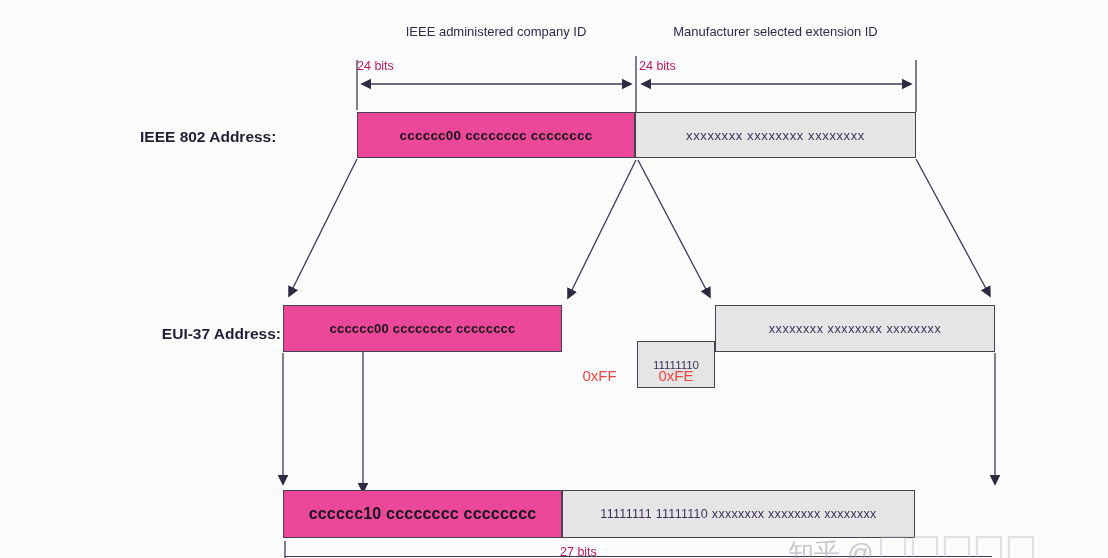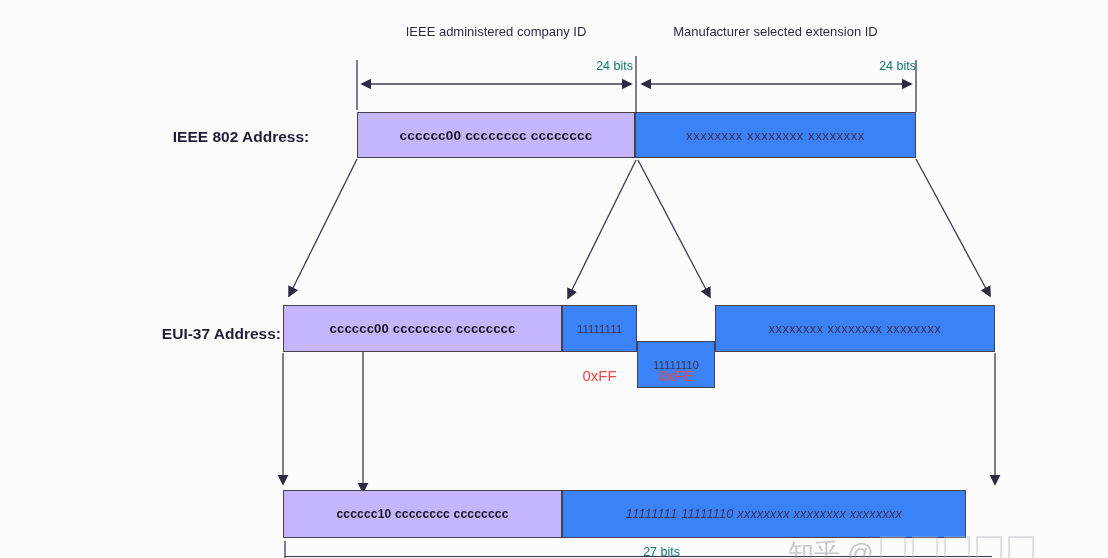--- a/index.html
+++ b/index.html
@@ -7,31 +7,31 @@
     position:relative;
     width:1108px;height:558px;
     background:#fcfcfd;
     overflow:hidden;
     font-family:"Liberation Sans", sans-serif;
     color:#2b263f;
   }
   svg.connectors{position:absolute;left:0;top:0;z-index:1;}
   .lbl{position:absolute;z-index:2;white-space:nowrap;}
   .hdr{font-size:13px;color:#2f2a47;text-align:center;}
-  .bitsdim{font-size:12.5px;color:#0f766e;text-align:right;}
+  .bitsdim{font-size:12.5px;color:#be185d;text-align:left;}
   .rowlabel{font-size:15.5px;font-weight:bold;color:#221e36;}
   .box{
     position:absolute;z-index:2;
     border:1.5px solid #45414f;
     display:flex;align-items:center;justify-content:center;
     box-sizing:border-box;
     white-space:nowrap;
   }
-  .gray{background:#c4b5fd;}
-  .white{background:#3b82f6;text-align:right;}
+  .gray{background:#ec4899;}
+  .white{background:#e5e5e5;text-align:right;}
   .bits-bold{font-weight:bold;font-size:13.5px;color:#17131f;letter-spacing:.2px;}
   .bits-x{font-size:13px;color:#3d3159;letter-spacing:.6px;}
   .bits-small{font-size:11.5px;color:#3d3159;}
   .hex{font-size:15px;color:#ef4444;text-align:center;}
   .watermark{
     position:absolute;z-index:3;left:788px;top:536px;
     font-size:26px;color:#9a9aa4;opacity:.55;
     display:flex;align-items:flex-start;gap:6px;
   }
   .wm-glyph{width:22px;height:20px;border:2px solid #b4b4bc;border-bottom:none;opacity:.7;}
@@ -66,48 +66,45 @@
 
     <path d="M285,541 V558" stroke="#3e3954" stroke-width="1.3" fill="none"></path>
     <path d="M285,556.5 H992" stroke="#3e3954" stroke-width="1.2" fill="none"></path>
   </svg>
 
   <div class="lbl hdr" style="left:357px;top:24px;width:278px;">IEEE administered company ID</div>
   <div class="lbl hdr" style="left:635px;top:24px;width:281px;">Manufacturer selected extension ID</div>
   <div class="lbl bitsdim" style="left:357px;top:59px;width:276px;">24 bits</div>
   <div class="lbl bitsdim" style="left:639px;top:59px;width:277px;">24 bits</div>
 
-  <div class="lbl rowlabel" style="left:140px;top:128px;width:202px;text-align:center;">IEEE 802 Address:</div>
+  <div class="lbl rowlabel" style="left:140px;top:128px;width:202px;text-align:left;">IEEE 802 Address:</div>
   <div class="box gray" style="left:357px;top:112px;width:278px;height:46px;">
     <span class="bits-bold">cccccc00 cccccccc cccccccc</span>
   </div>
   <div class="box white" style="left:635px;top:112px;width:281px;height:46px;">
     <span class="bits-x">xxxxxxxx xxxxxxxx xxxxxxxx</span>
   </div>
 
   <div class="lbl rowlabel" style="left:80px;top:325px;width:201px;text-align:right;">EUI-37 Address:</div>
   <div class="box gray" style="left:283px;top:305px;width:279px;height:47px;">
     <span class="bits-bold" style="font-size:13px;">cccccc00 cccccccc cccccccc</span>
   </div>
-  <div class="box white" style="left:562px;top:305px;width:75px;height:47px;">
-    <span class="bits-small">11111111</span>
-  </div>
   <div class="box white" style="left:637px;top:305px;width:78px;height:47px;margin-top:36px;">
     <span class="bits-small">11111110</span>
   </div>
   <div class="box white" style="left:715px;top:305px;width:280px;height:47px;">
     <span class="bits-x" style="font-size:12.5px;">xxxxxxxx xxxxxxxx xxxxxxxx</span>
   </div>
   <div class="lbl hex" style="left:562px;top:367px;width:75px;">0xFF</div>
   <div class="lbl hex" style="left:637px;top:367px;width:78px;">0xFE</div>
 
   <div class="box gray" style="left:283px;top:490px;width:279px;height:48px;">
-    <span class="bits-bold" style="font-size:12px;">cccccc10 cccccccc cccccccc</span>
+    <span class="bits-bold" style="font-size:16px;">cccccc10 cccccccc cccccccc</span>
   </div>
-  <div class="box white" style="left:562px;top:490px;width:404px;height:48px;font-style:italic;">
+  <div class="box white" style="left:562px;top:490px;width:353px;height:48px;">
     <span class="bits-x" style="font-size:12.5px;letter-spacing:.3px;">11111111 11111110 xxxxxxxx xxxxxxxx xxxxxxxx</span>
   </div>
   <div class="lbl bitsdim" style="left:560px;top:545px;width:120px;">27 bits</div>
 
   <div class="watermark">
     <span>知乎 @</span>
     <span class="wm-glyph"></span>
     <span class="wm-glyph"></span>
     <span class="wm-glyph"></span>
     <span class="wm-glyph"></span>

